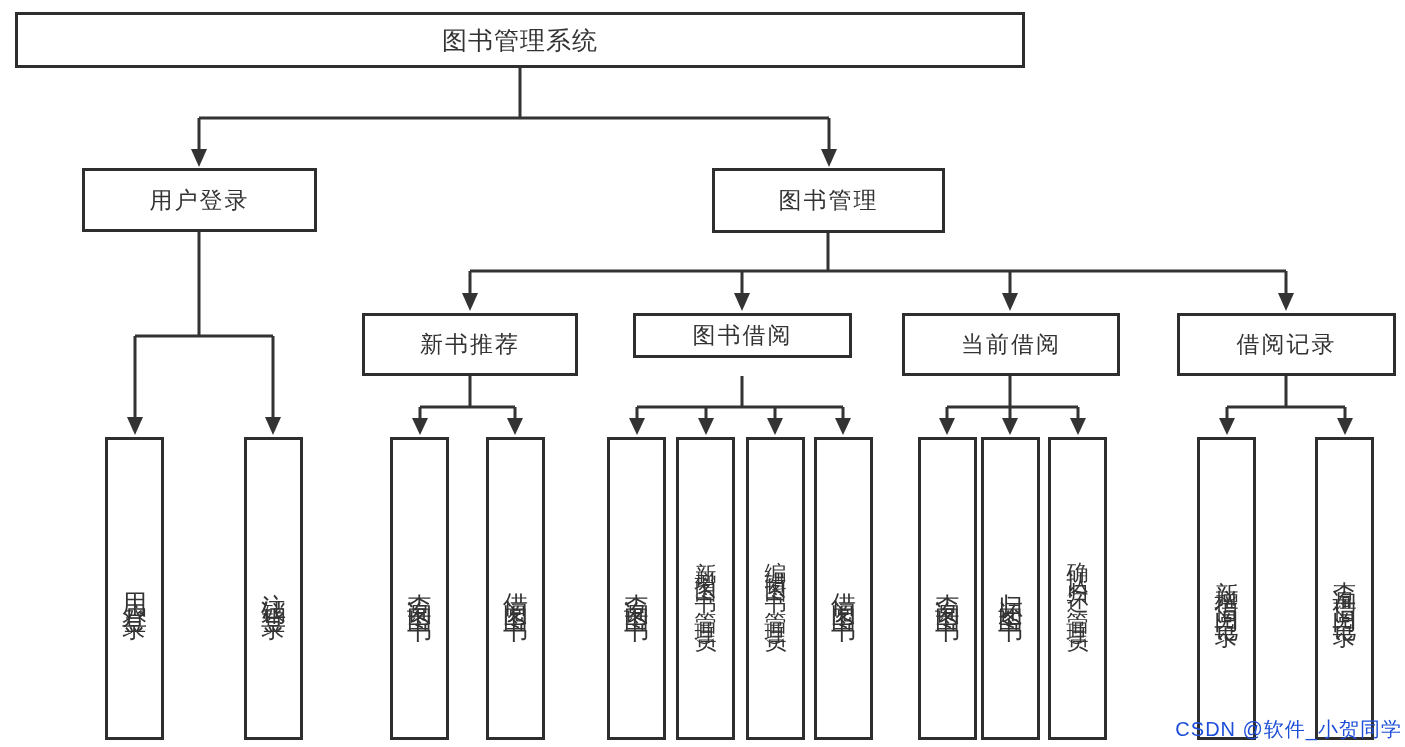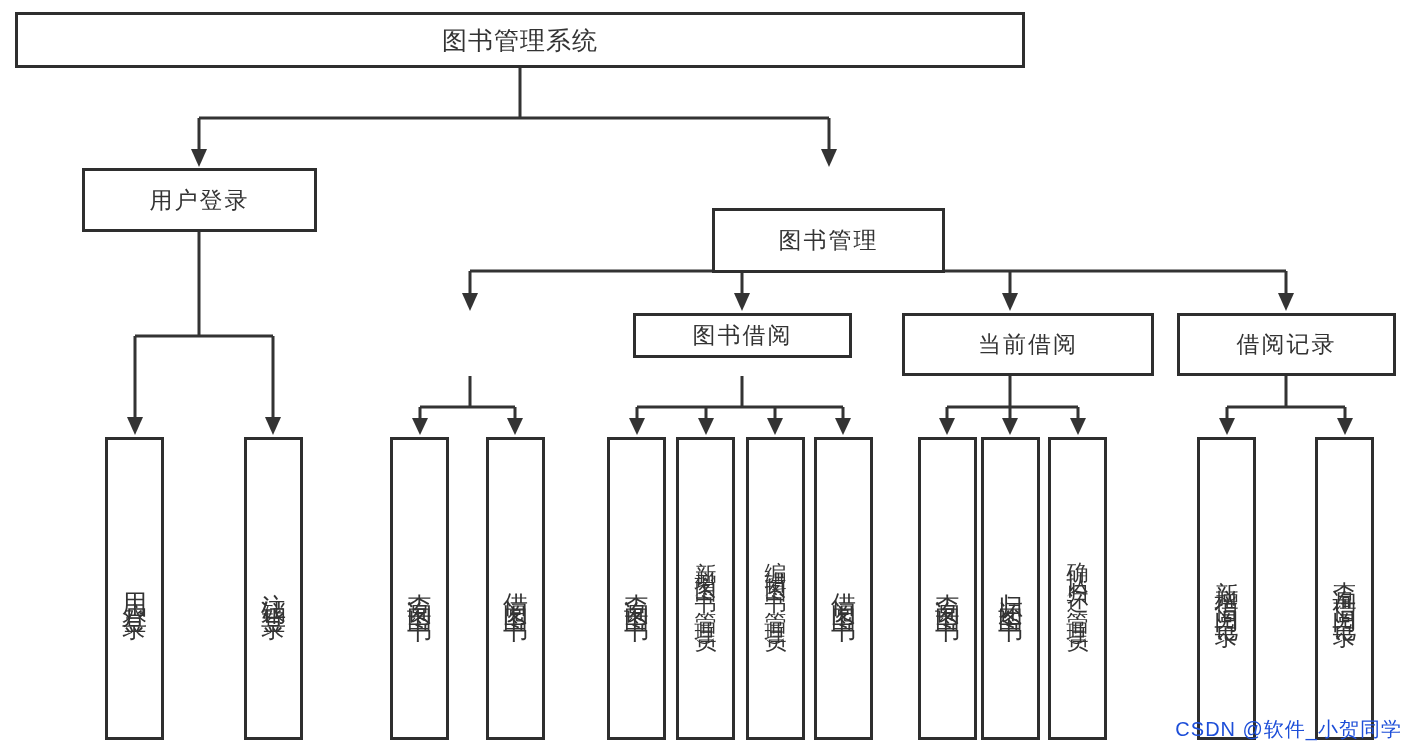--- a/index.html
+++ b/index.html
@@ -118,28 +118,31 @@
     </g>
   </svg>
 
   <div class="node box-h root" style="left:15px;top:12px;width:1010px;height:56px;">
     <span>图书管理系统</span>
   </div>
 
   <div class="node box-h" style="left:82px;top:168px;width:235px;height:64px;">
     <span>用户登录</span>
   </div>
-  <div class="node box-h" style="left:712px;top:168px;width:233px;height:65px;margin-top:40px;">
+  <div class="node box-h" style="left:712px;top:168px;width:233px;height:65px;">
     <span>图书管理</span>
   </div>
 
+  <div class="node box-h" style="left:362px;top:313px;width:216px;height:63px;">
+    <span>新书推荐</span>
+  </div>
   <div class="node box-h" style="left:633px;top:313px;width:219px;height:45px;">
     <span>图书借阅</span>
   </div>
-  <div class="node box-h" style="left:902px;top:313px;width:252px;height:63px;">
+  <div class="node box-h" style="left:902px;top:313px;width:218px;height:63px;">
     <span>当前借阅</span>
   </div>
   <div class="node box-h" style="left:1177px;top:313px;width:219px;height:63px;">
     <span>借阅记录</span>
   </div>
 
   <div class="node box-v" style="left:105px;">
     <span>用户登录</span>
   </div>
   <div class="node box-v" style="left:244px;">

